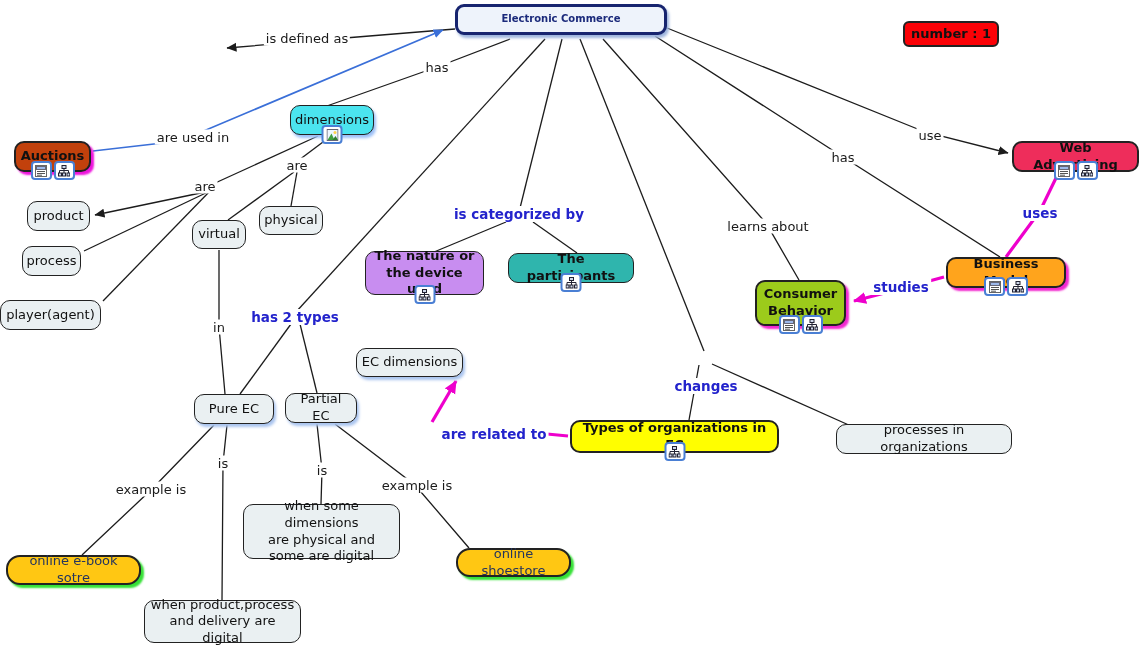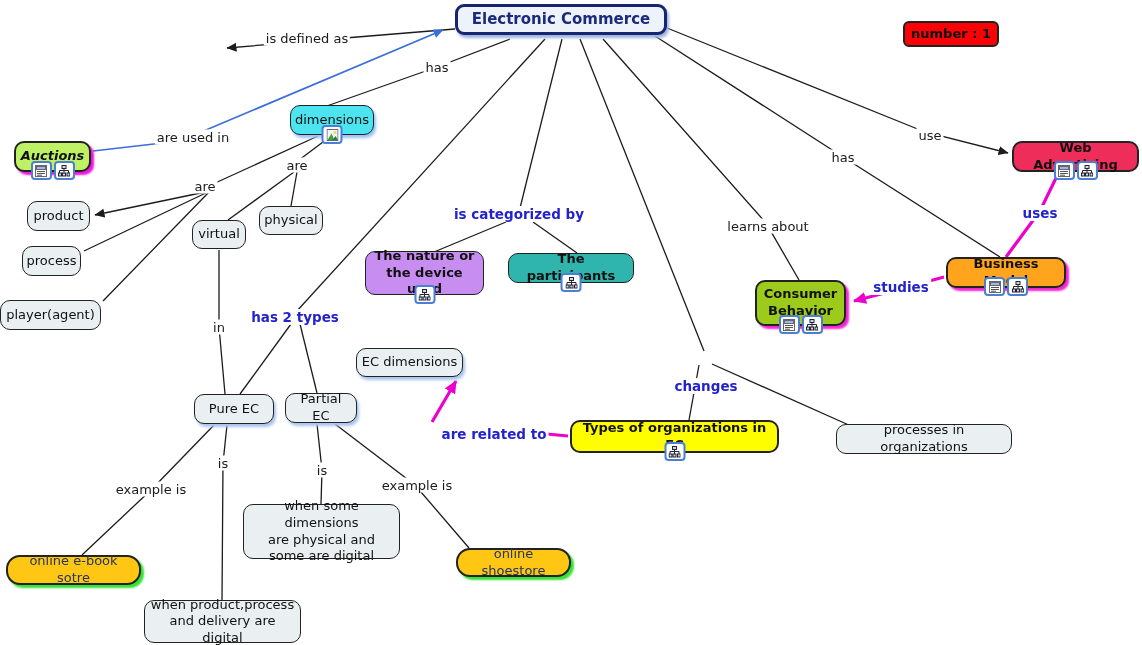--- a/index.html
+++ b/index.html
@@ -4,24 +4,24 @@
 <style>
   html,body{margin:0;padding:0;background:#fff;}
   #canvas{position:relative;width:1142px;height:645px;background:#ffffff;overflow:hidden;
           font-family:"DejaVu Sans",sans-serif;}
   #edges{position:absolute;left:0;top:0;z-index:0;}
   .node{position:absolute;z-index:1;display:flex;align-items:center;justify-content:center;
         text-align:center;font:13px "DejaVu Sans",sans-serif;color:#111;
         border:1.5px solid #222;border-radius:10px;background:#eaf0f2;
         line-height:1.28;box-sizing:border-box;padding:2px 4px;}
   .node span{white-space:pre-line;}
-  .title{font-weight:bold;font-size:15px;color:#1b2a7b;background:#eef3fb;
+  .title{font-weight:bold;font-size:10px;color:#1b2a7b;background:#eef3fb;
          border:3px solid #17246f;border-radius:9px;box-shadow:2px 3px 3px #9db4dd;}
   .plainblue{box-shadow:2px 3px 3px #a9c4ef;}
-  .pink{background:#bef264;border-width:2px;font-weight:bold;box-shadow:3px 3px 2px #ee14dd;font-style:italic;}
+  .pink{background:#c2410c;border-width:2px;font-weight:bold;box-shadow:3px 3px 2px #ee14dd;}
   .cyan{background:#4be4ef;box-shadow:2px 3px 3px #9cc0f8;}
   .red{background:#fb0207;border-width:2px;font-weight:bold;border-radius:11px;}
   .violet{background:#c88df0;font-weight:bold;}
   .teal{background:#2fb5ad;font-weight:bold;}
   .crimson{background:#ee2d5b;border-width:2px;font-weight:bold;}
   .orange{background:#ffa41c;border-width:2px;font-weight:bold;box-shadow:3px 3px 2px #f228cf;}
   .olive{background:#9ccb1b;border-width:2px;font-weight:bold;box-shadow:3px 3px 2px #f228cf;}
   .yellow{background:#fffe00;border-width:2px;font-weight:bold;}
   .gold{background:#ffc713;border-width:2px;border-radius:14px;color:#25355e;
         box-shadow:3px 3px 2px #35e135;}

